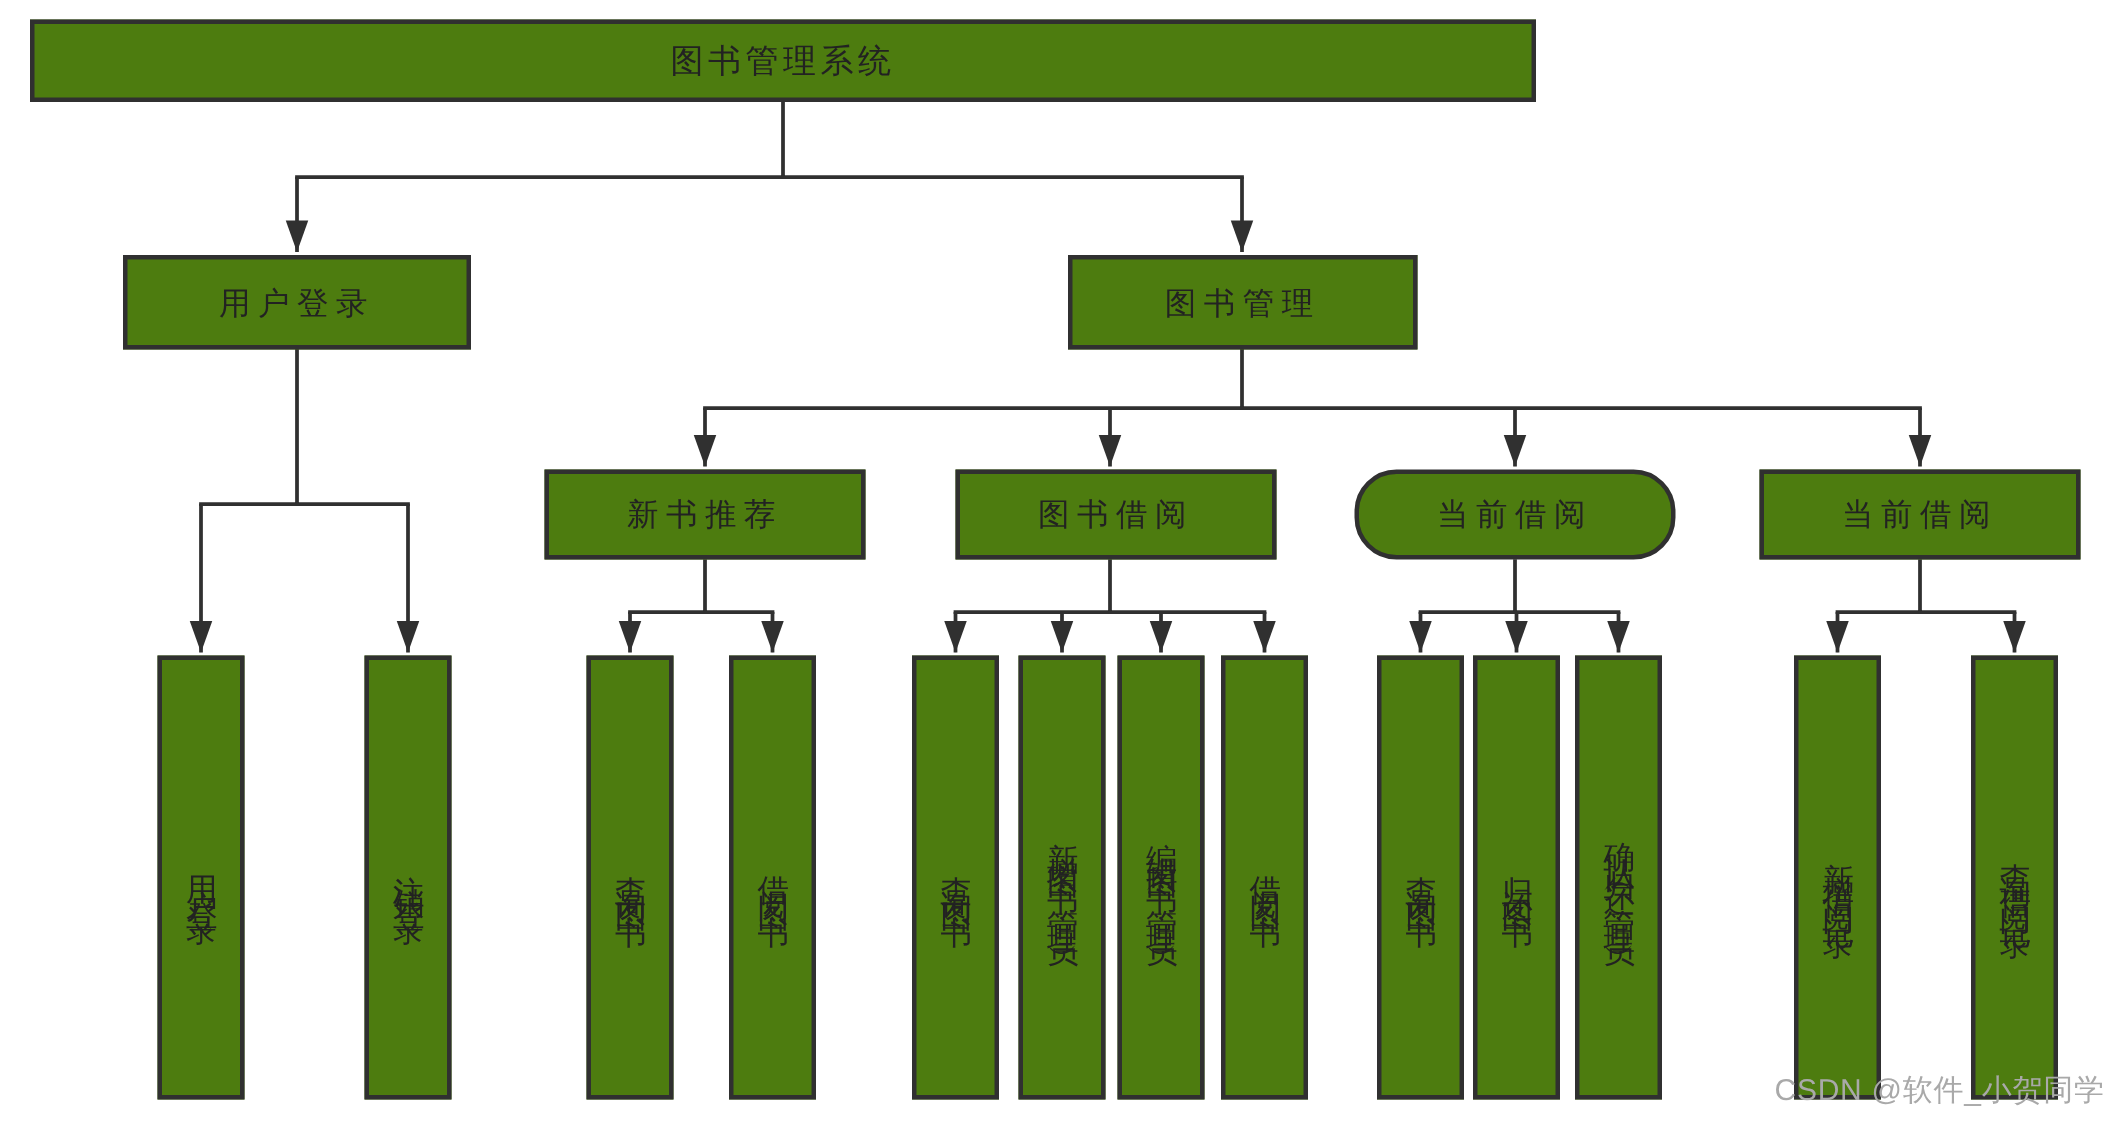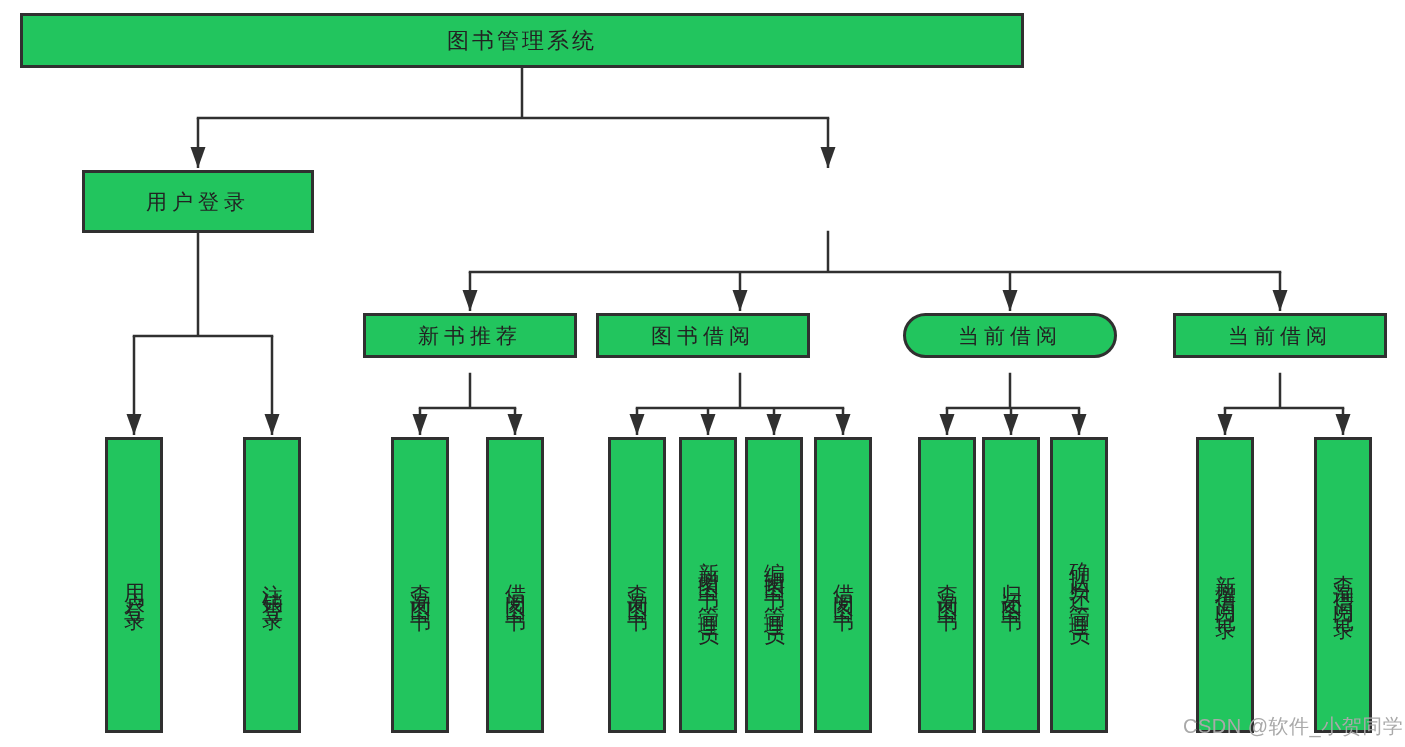--- a/index.html
+++ b/index.html
@@ -12,35 +12,34 @@
     overflow: hidden;
   }
   #edges {
     position: absolute;
     left: 0; top: 0;
     width: 1405px; height: 747px;
   }
   .node {
     position: absolute;
     box-sizing: border-box;
-    background: #22c55e;
+    background: #4d7c0f;
     border: 3px solid #303030;
     display: flex;
     align-items: center;
     justify-content: center;
     color: #222222;
     z-index: 2;
-    font-family: Liberation Serif, serif;
   }
   .root-node {
     left: 20px; top: 13px; width: 1004px; height: 55px;
     font-size: 22px; letter-spacing: 3px;
   }
   .l1-node { top: 170px; height: 63px; font-size: 21px; letter-spacing: 5px; }
-  .l2-node { top: 313px; width: 214px; height: 45px; font-size: 21px; letter-spacing: 5px; }
+  .l2-node { top: 313px; width: 214px; height: 60px; font-size: 21px; letter-spacing: 5px; }
   .leaf-node { top: 437px; width: 58px; height: 296px; }
   .leaf-node span {
     writing-mode: vertical-rl;
     text-orientation: mixed;
     font-size: 21px;
     letter-spacing: 9px;
     line-height: 1;
     white-space: nowrap;
     color: #222222;
   }
@@ -93,23 +92,24 @@
       <path d="M1011,408 V435" marker-end="url(#arrow)"></path>
       <path d="M1079,408 V435" marker-end="url(#arrow)"></path>
       <path d="M1225,408 V435" marker-end="url(#arrow)"></path>
       <path d="M1343,408 V435" marker-end="url(#arrow)"></path>
     </g>
   </svg>
 
   <div class="node root-node">图书管理系统</div>
 
   <div class="node l1-node" style="left:82px; width:232px;">用户登录</div>
+  <div class="node l1-node" style="left:712px; width:233px;">图书管理</div>
 
   <div class="node l2-node" style="left:363px;">新书推荐</div>
-  <div class="node l2-node" style="left:596px;">图书借阅</div>
+  <div class="node l2-node" style="left:637px;">图书借阅</div>
   <div class="node l2-node" style="left:903px;border-radius:28px;">当前借阅</div>
   <div class="node l2-node" style="left:1173px;">当前借阅</div>
 
   <div class="node leaf-node" style="left:105px;">
     <span>用户登录</span>
   </div>
   <div class="node leaf-node" style="left:243px;">
     <span>注销登录</span>
   </div>
   <div class="node leaf-node" style="left:391px;">

